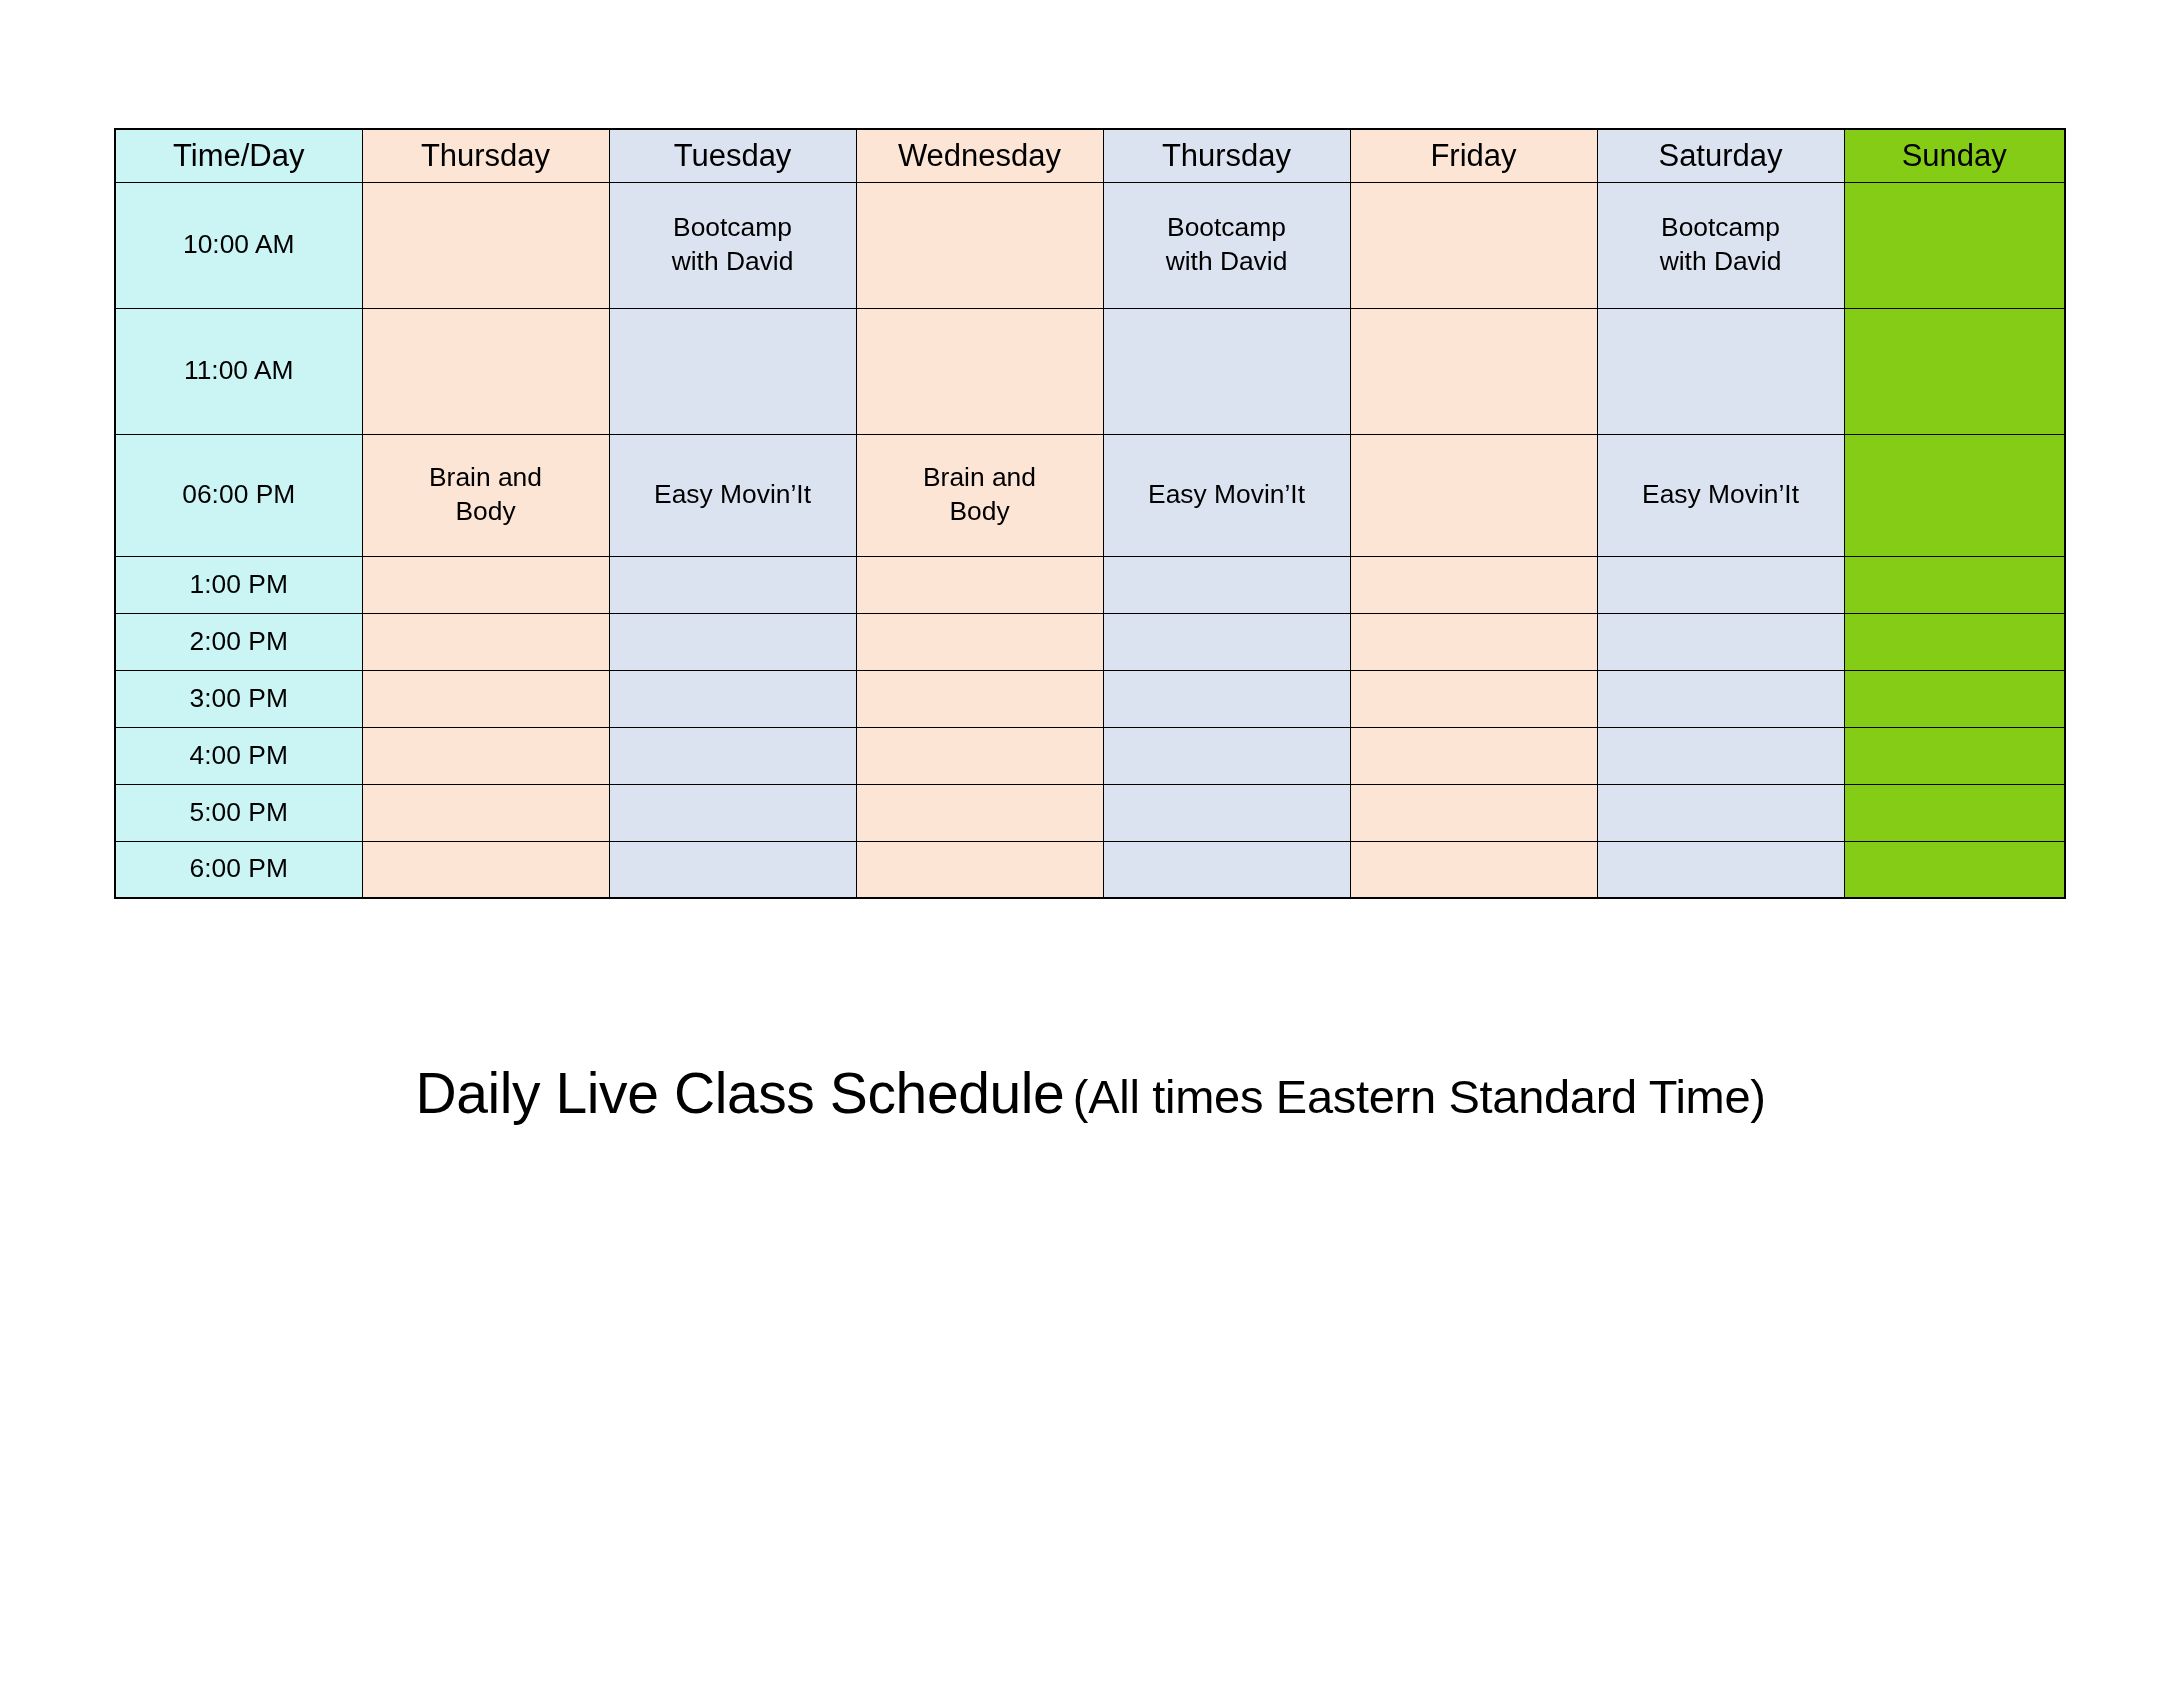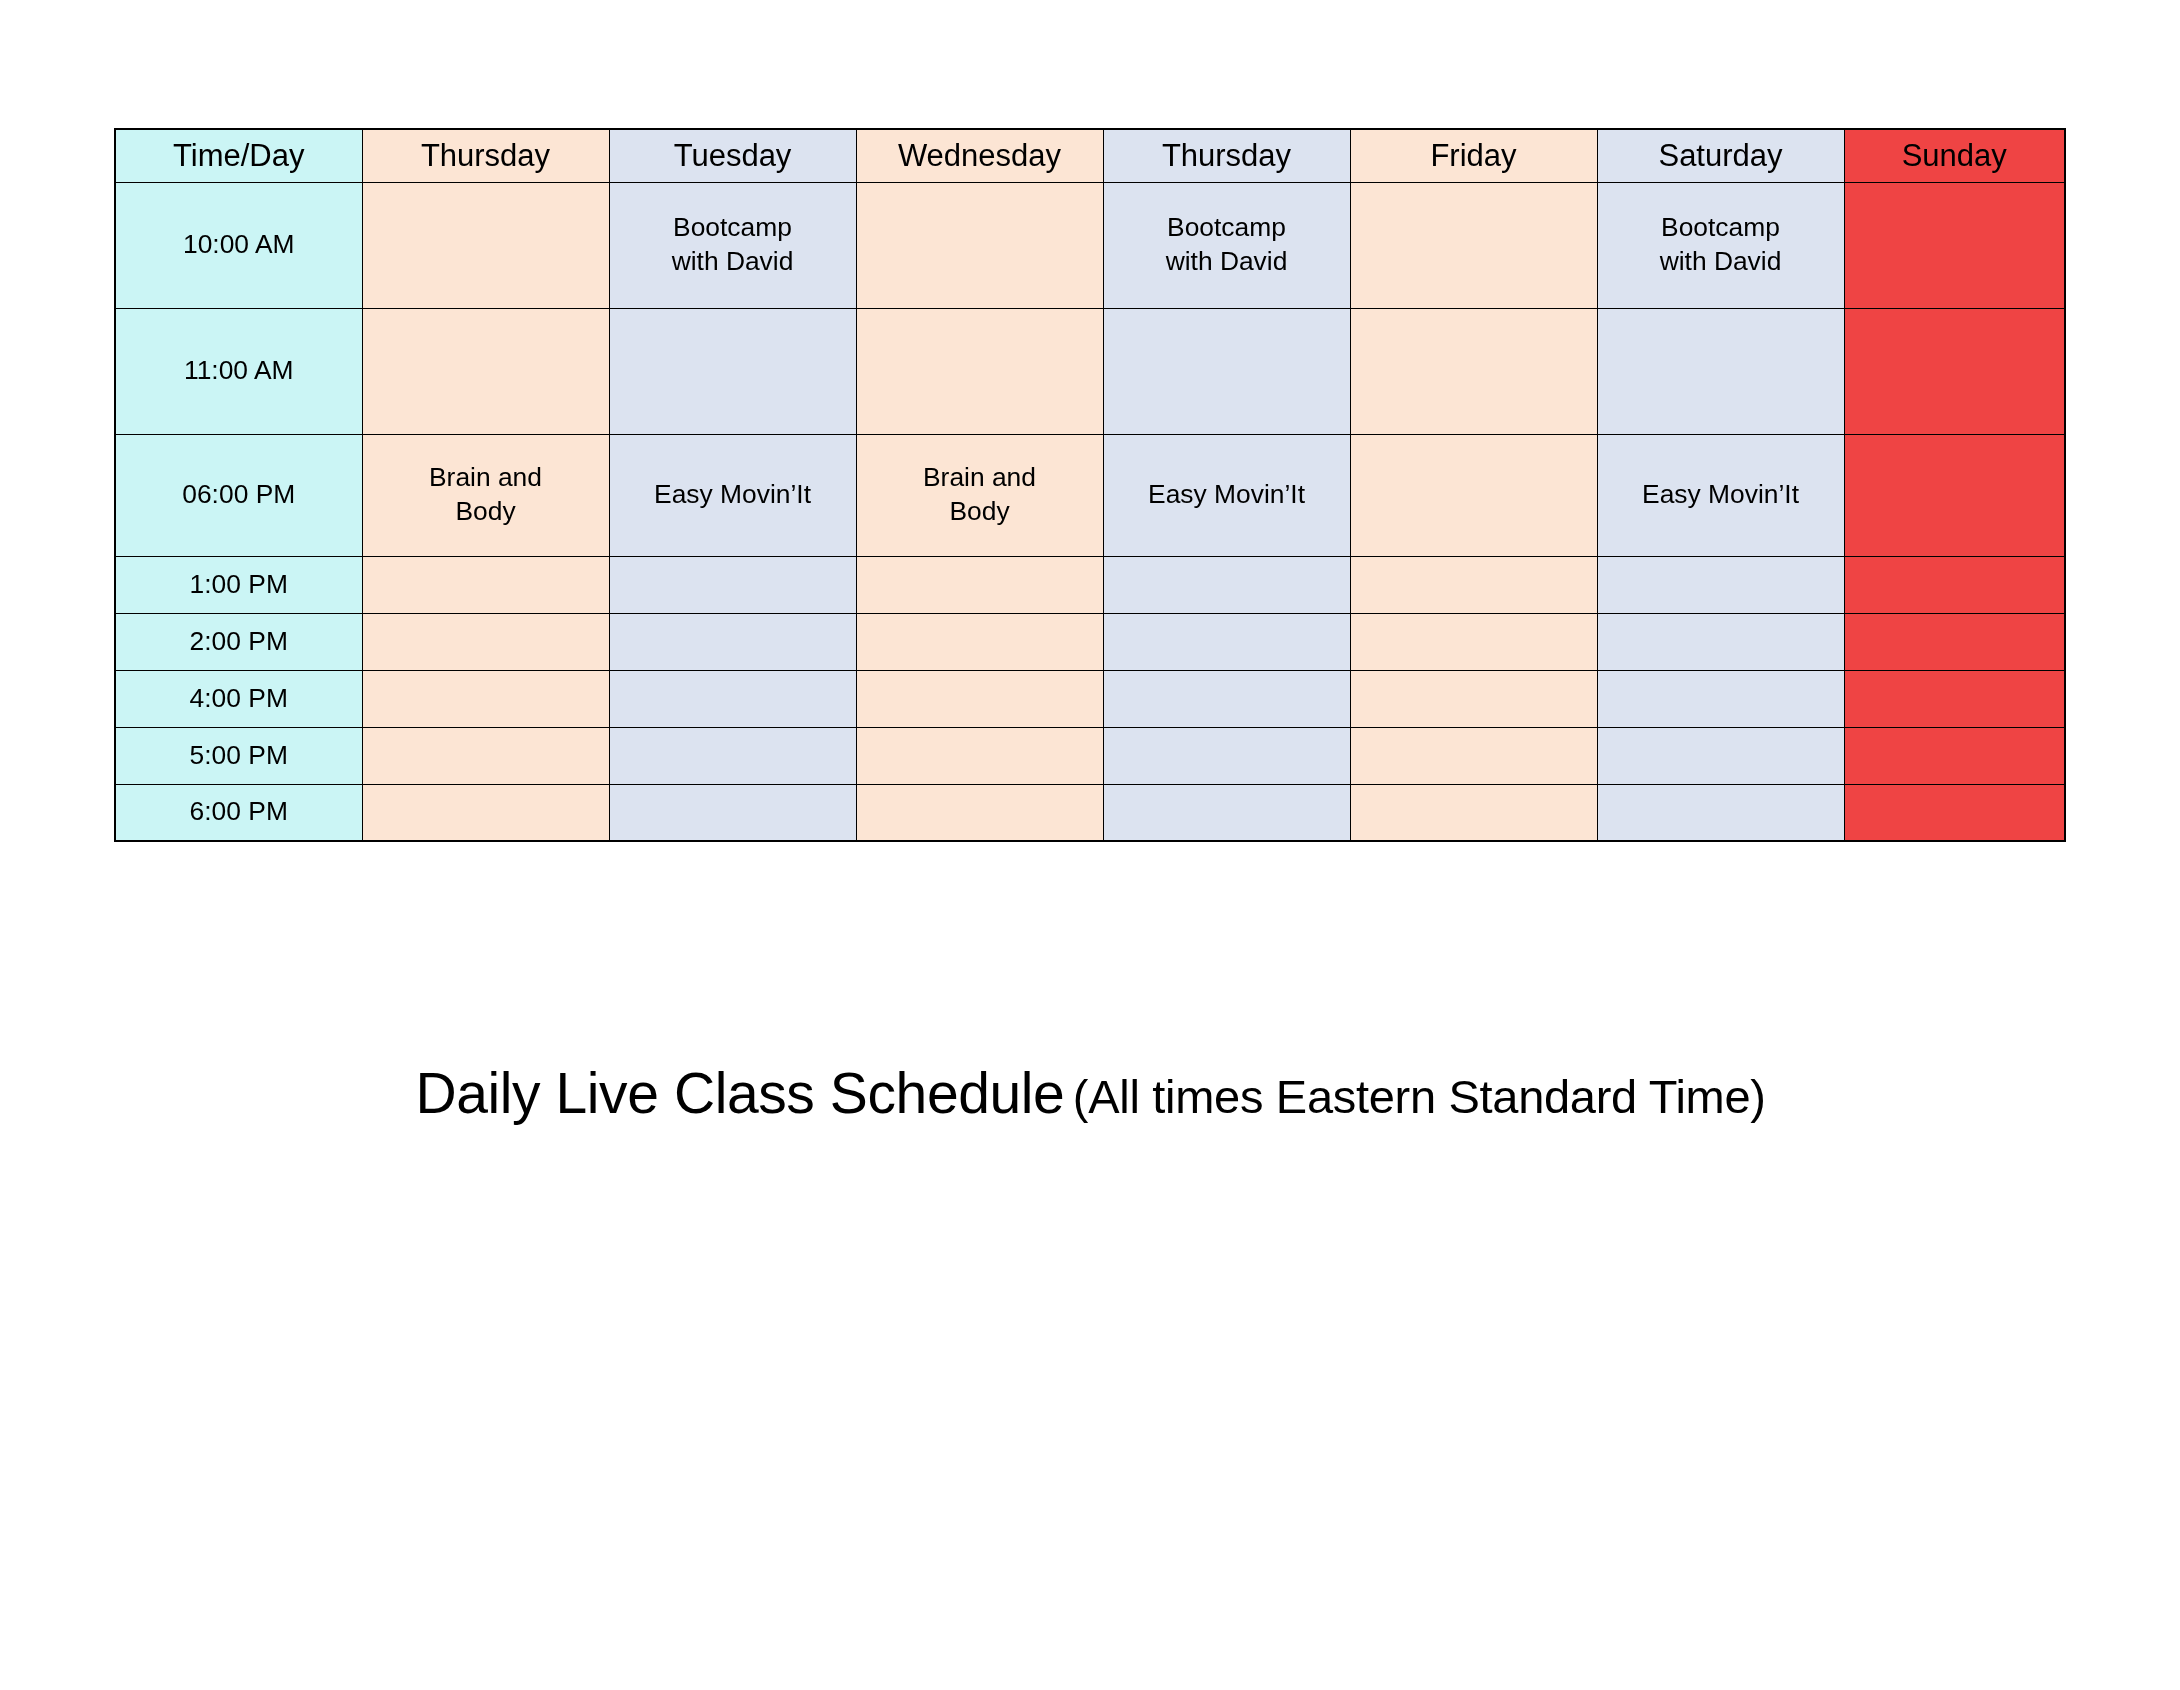--- a/index.html
+++ b/index.html
@@ -70,21 +70,21 @@
   tr.row-short td.time-cell,
   tr.row-tall td.time-cell,
   tr.row-mid  td.time-cell {
     font-size: 26.4px;
   }
 
   
   .tint-time { background: #cbf5f5; }
   .tint-peach { background: #fce5d4; }
   .tint-blue  { background: #dce3f0; }
-  .tint-yellow{ background: #ef4444; }
+  .tint-yellow{ background: #84cc16; }
 
   
   #title-block {
     position: absolute;
     left: 0;
     top: 1060px;
     width: 2181px;
     text-align: center;
     white-space: nowrap;
   }
@@ -211,20 +211,30 @@
             <td class="tint-time time-cell">2:00 PM</td>
             <td class="tint-peach"></td>
             <td class="tint-blue"></td>
             <td class="tint-peach"></td>
             <td class="tint-blue"></td>
             <td class="tint-peach"></td>
             <td class="tint-blue"></td>
             <td class="tint-yellow"></td>
           </tr>
           <tr class="row-short">
+            <td class="tint-time time-cell">3:00 PM</td>
+            <td class="tint-peach"></td>
+            <td class="tint-blue"></td>
+            <td class="tint-peach"></td>
+            <td class="tint-blue"></td>
+            <td class="tint-peach"></td>
+            <td class="tint-blue"></td>
+            <td class="tint-yellow"></td>
+          </tr>
+          <tr class="row-short">
             <td class="tint-time time-cell">4:00 PM</td>
             <td class="tint-peach"></td>
             <td class="tint-blue"></td>
             <td class="tint-peach"></td>
             <td class="tint-blue"></td>
             <td class="tint-peach"></td>
             <td class="tint-blue"></td>
             <td class="tint-yellow"></td>
           </tr>
           <tr class="row-short">

